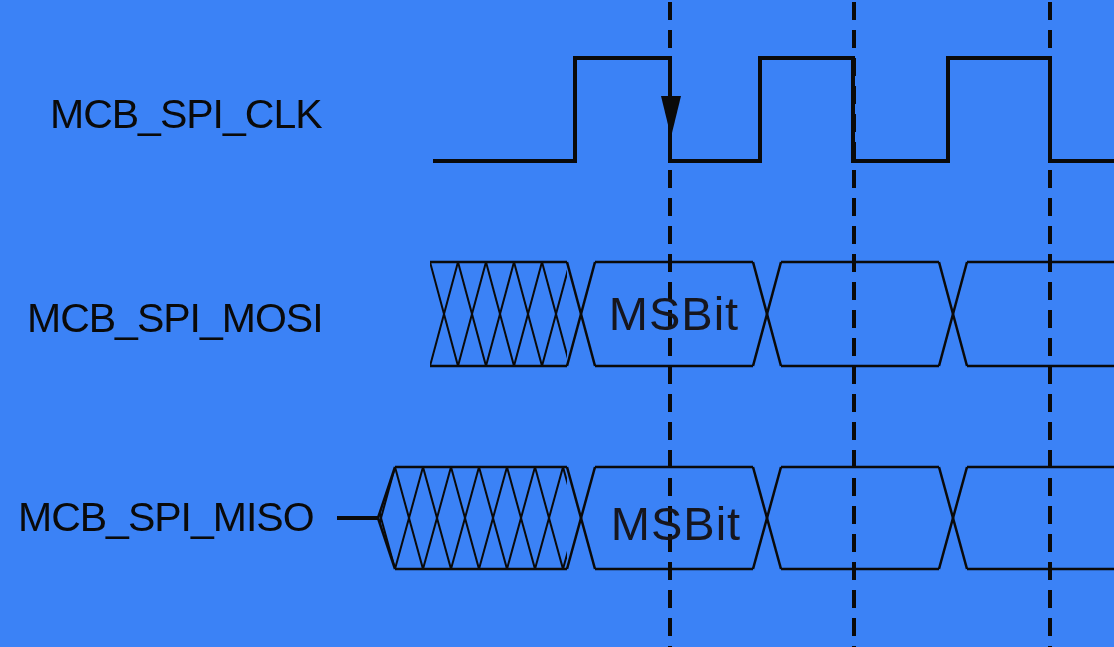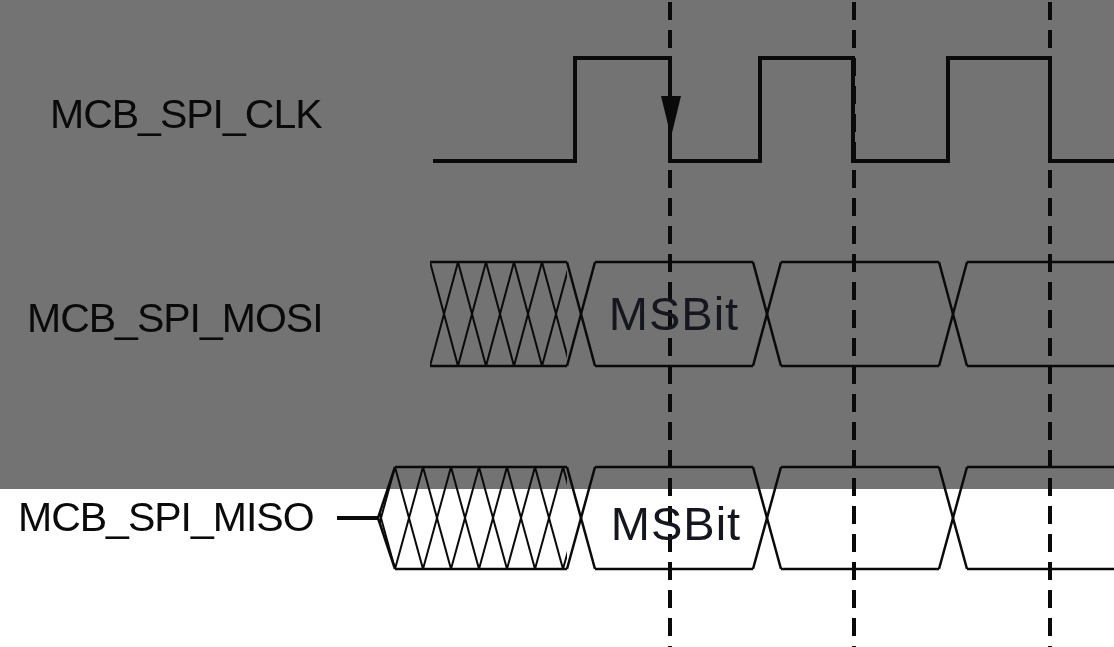--- a/index.html
+++ b/index.html
@@ -1,17 +1,17 @@
 <!DOCTYPE html>
 <html><head>
 <meta charset="utf-8">
 <style>
   html,body{margin:0;padding:0;background:#ffffff;}
   body{width:1114px;height:647px;overflow:hidden;}
-  .stage{position:relative;width:1114px;height:489px;background:#737373;}
+  .stage{position:relative;width:1114px;height:647px;background:#3b82f6;}
   svg{display:block;}
   .siglabel{
     font-family:"Liberation Sans",sans-serif;
     font-size:41px;
     fill:#0a0a0a;
     letter-spacing:-1px;
   }
   .celllabel{
     font-family:"Liberation Sans",sans-serif;
     font-size:47px;

